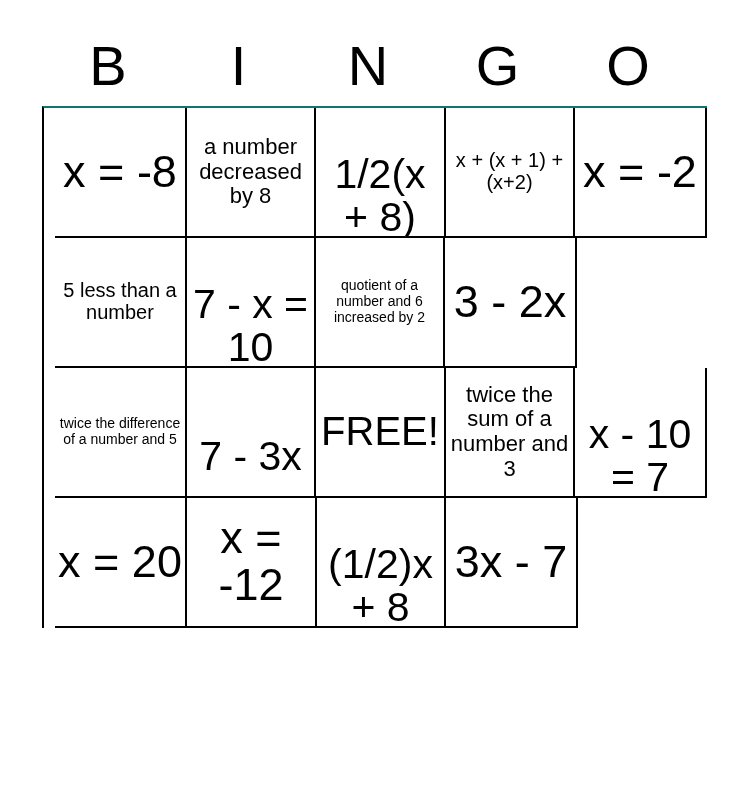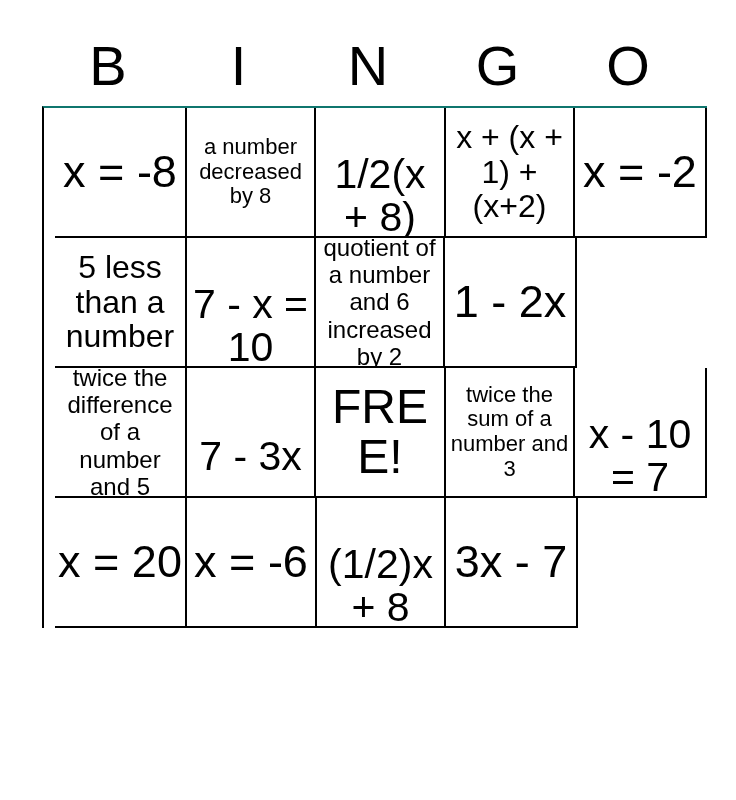--- a/index.html
+++ b/index.html
@@ -66,24 +66,24 @@
   }
   .cell-text {
     display: block;
     width: 100%;
     line-height: 1.04;
     word-wrap: break-word;
   }
   
   .sz-xl .cell-text { font-size: 45px; }
   .sz-lg .cell-text { font-size: 41px; margin-top: 48px; }
-  .sz-md .cell-text { font-size: 32px; line-height: 1.08; }
+  .sz-md .cell-text { font-size: 20px; line-height: 1.08; }
   .sz-sm .cell-text { font-size: 22px; line-height: 1.12; }
-  .sz-xs .cell-text { font-size: 24px; line-height: 1.14; }
-  .sz-free .cell-text { font-size: 48px; }
+  .sz-xs .cell-text { font-size: 14px; line-height: 1.14; }
+  .sz-free .cell-text { font-size: 40px; }
 </style>
 </head>
 <body>
 
 <div id="card">
 
   <div id="header-row">
     <div class="header-cell col-0">B</div>
     <div class="header-cell col-1">I</div>
     <div class="header-cell col-2">N</div>
@@ -113,21 +113,21 @@
         <div class="cell col-0 sz-md">
           <span class="cell-text">5 less than a number</span>
         </div>
         <div class="cell col-1 sz-lg">
           <span class="cell-text">7 - x = 10</span>
         </div>
         <div class="cell col-3 sz-xs">
           <span class="cell-text">quotient of a number and 6 increased by 2</span>
         </div>
         <div class="cell col-4 sz-xl">
-          <span class="cell-text">1 - 2x</span>
+          <span class="cell-text">3 - 2x</span>
         </div>
       </div>
       <div class="grid-row">
         <div class="cell col-0 sz-xs">
           <span class="cell-text">twice the difference of a number and 5</span>
         </div>
         <div class="cell col-1 sz-lg">
           <span class="cell-text">7 - 3x</span>
         </div>
         <div class="cell col-2 sz-free">
@@ -138,21 +138,21 @@
         </div>
         <div class="cell col-4 sz-lg">
           <span class="cell-text">x - 10 = 7</span>
         </div>
       </div>
       <div class="grid-row">
         <div class="cell col-0 sz-xl">
           <span class="cell-text">x = 20</span>
         </div>
         <div class="cell col-2 sz-xl">
-          <span class="cell-text">x = -6</span>
+          <span class="cell-text">x = -12</span>
         </div>
         <div class="cell col-3 sz-lg">
           <span class="cell-text">(1/2)x + 8</span>
         </div>
         <div class="cell col-4 sz-xl">
           <span class="cell-text">3x - 7</span>
         </div>
       </div>
     </div>
 

